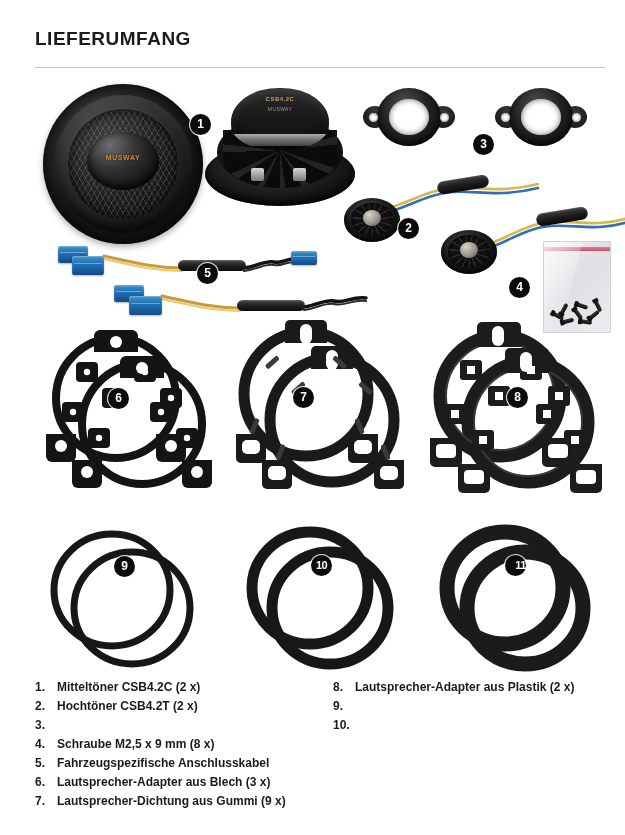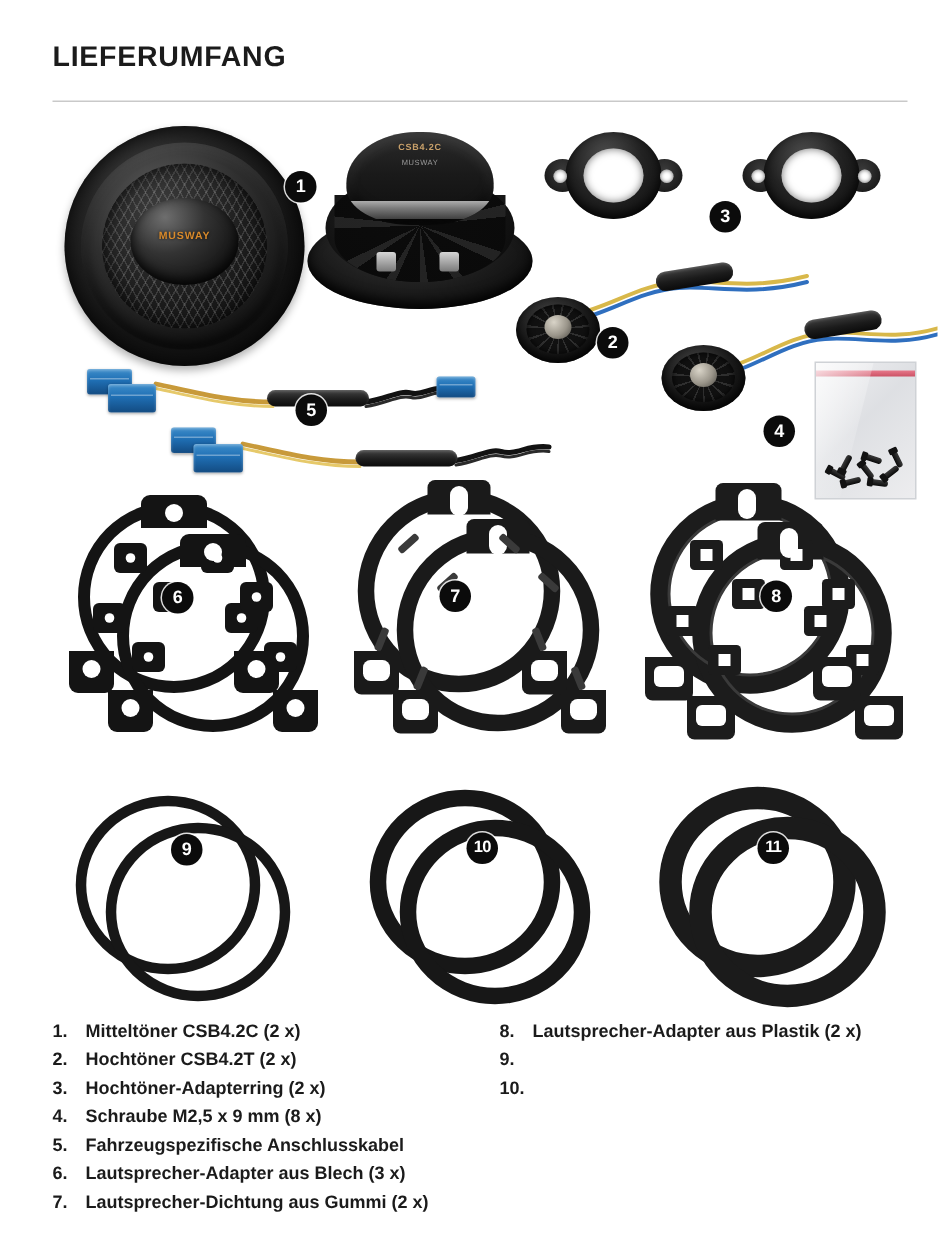--- a/index.html
+++ b/index.html
@@ -582,53 +582,52 @@
   <div class="badge wide" style="left:311px; top:483px;">10</div>
 
   <div class="foamset" style="left:427px; top:444px;">
     <svg width="184" height="170" viewBox="0 0 184 170">
       <g fill="none" stroke="#1b1b1b" stroke-width="15">
         <ellipse cx="78" cy="72" rx="58" ry="56"></ellipse>
         <ellipse cx="98" cy="92" rx="58" ry="56"></ellipse>
       </g>
     </svg>
   </div>
-  <div class="badge wide" style="left:505px; top:483px;">11</div>
+  <div class="badge wide" style="left:505px; top:483px;text-align:right;">11</div>
 
 </div>
 
 <div id="legend">
   <div class="legend-col left">
     <div class="legend-row">
       <span class="legend-num">1.</span>
       <span class="legend-label">Mitteltöner CSB4.2C (2 x)</span>
     </div>
     <div class="legend-row">
       <span class="legend-num">2.</span>
       <span class="legend-label">Hochtöner CSB4.2T (2 x)</span>
     </div>
     <div class="legend-row">
       <span class="legend-num">3.</span>
-      <span class="legend-label">Hochtöner-Adapterring (2 x)</span>
     </div>
     <div class="legend-row">
       <span class="legend-num">4.</span>
       <span class="legend-label">Schraube M2,5 x 9 mm (8 x)</span>
     </div>
     <div class="legend-row">
       <span class="legend-num">5.</span>
       <span class="legend-label">Fahrzeugspezifische Anschlusskabel</span>
     </div>
     <div class="legend-row">
       <span class="legend-num">6.</span>
       <span class="legend-label">Lautsprecher-Adapter aus Blech (3 x)</span>
     </div>
     <div class="legend-row">
       <span class="legend-num">7.</span>
-      <span class="legend-label">Lautsprecher-Dichtung aus Gummi (2 x)</span>
+      <span class="legend-label">Lautsprecher-Dichtung aus Gummi (9 x)</span>
     </div>
   </div>
 
   <div class="legend-col right">
     <div class="legend-row">
       <span class="legend-num">8.</span>
       <span class="legend-label">Lautsprecher-Adapter aus Plastik (2 x)</span>
     </div>
     <div class="legend-row">
       <span class="legend-num">9.</span>

